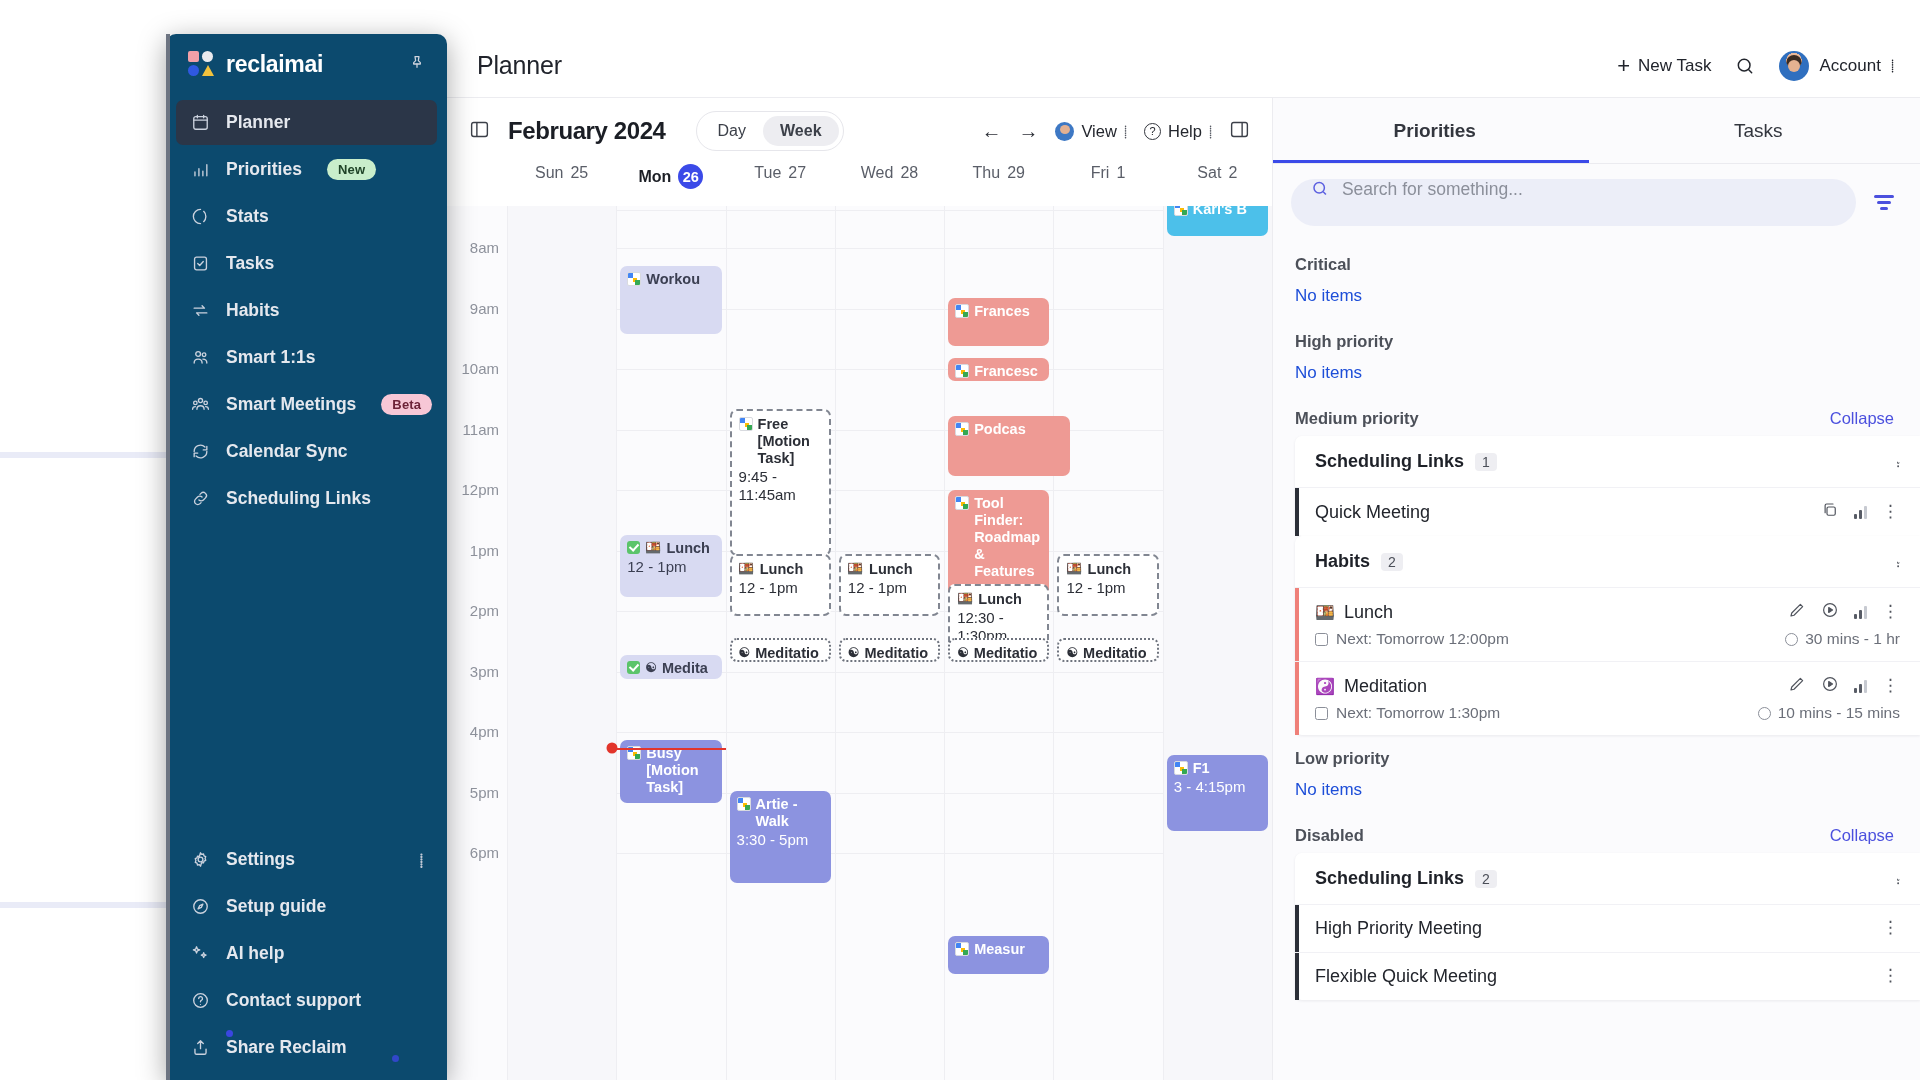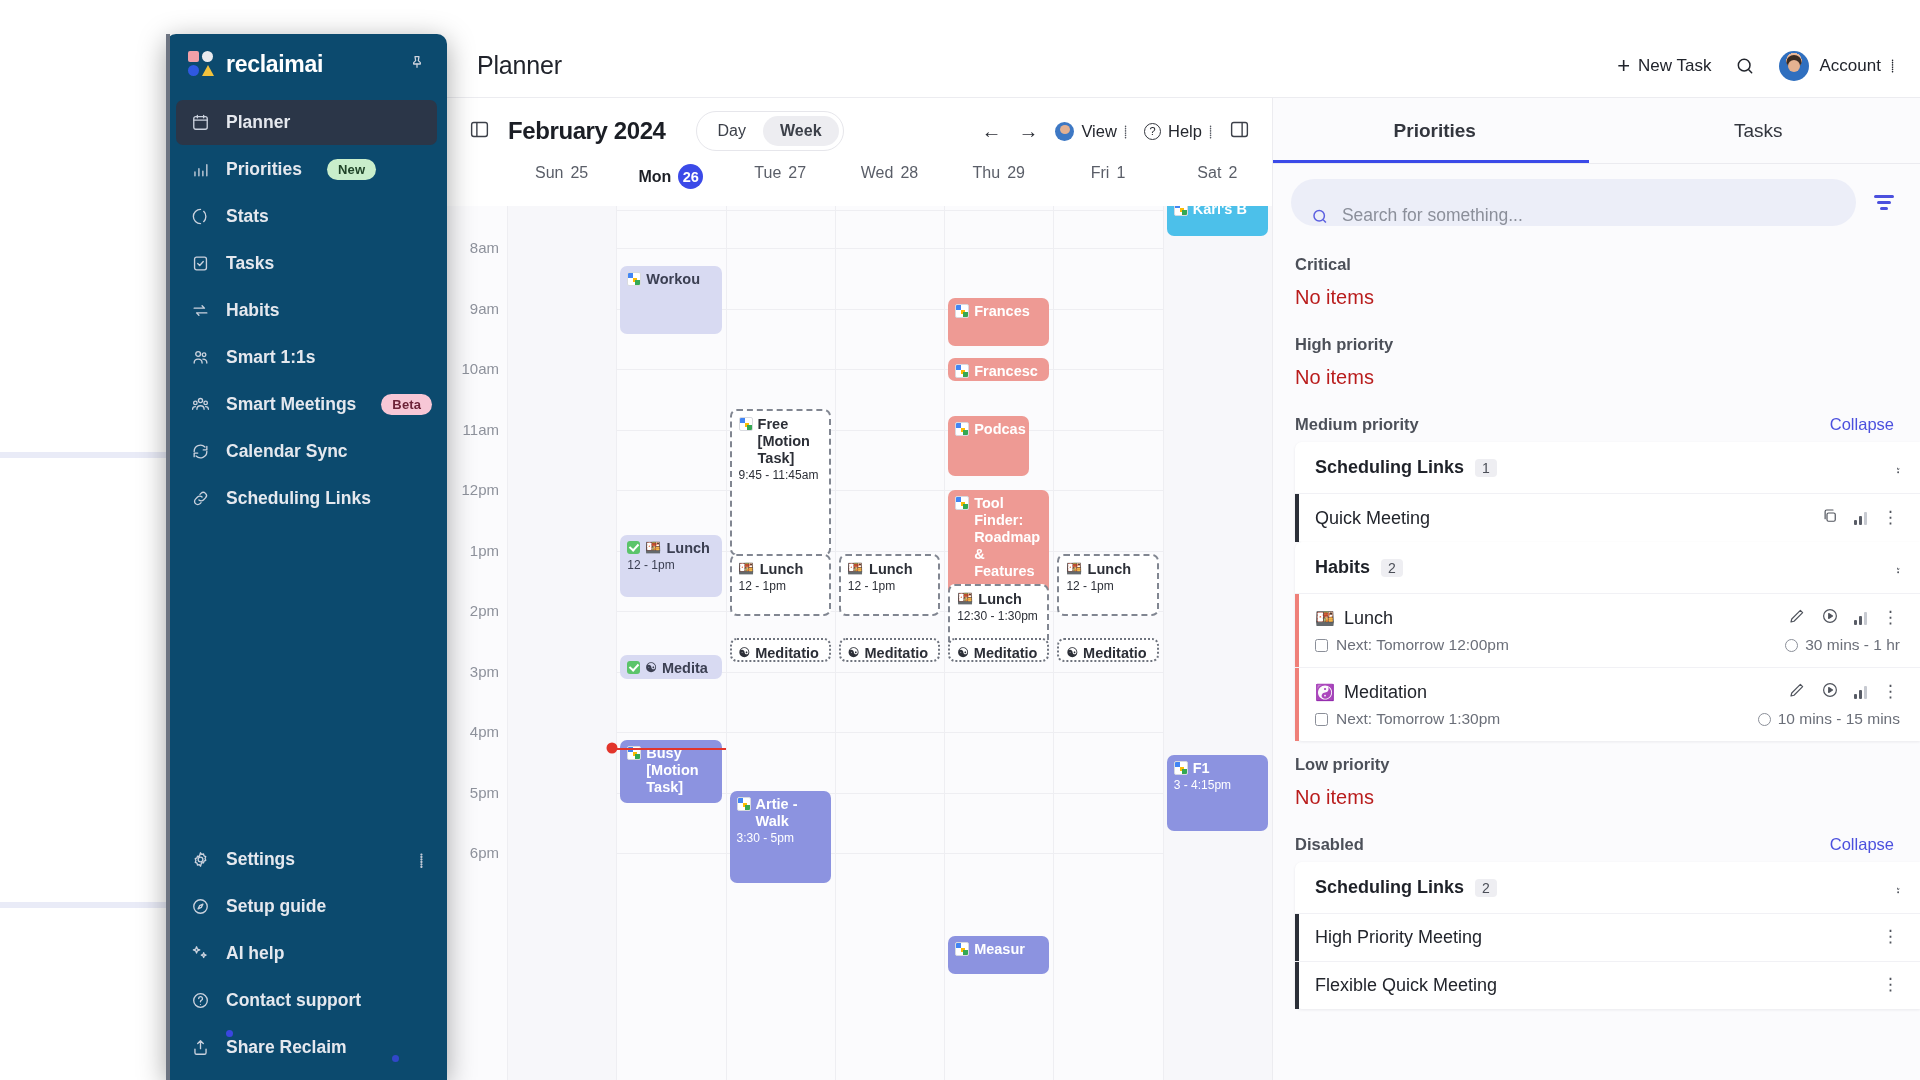--- a/index.html
+++ b/index.html
@@ -115,21 +115,21 @@
   .hour-lbl{ position:absolute; left:0; width:52px; text-align:right; font-size:15px; color:#8e929c; transform:translateY(-9px);}
   .col-line{ position:absolute; top:0; bottom:0; width:1px; background:#eeeef2;}
   .col-area{ position:absolute; top:0; bottom:0; }
   .col-area.sat-shade, .col-area.sun-shade{ background:#f7f7fa; }
 
   .ev{
     position:absolute; border-radius:7px; padding:5px 7px; font-size:14.5px; line-height:1.18;
     overflow:hidden; cursor:pointer; font-weight:600;
   }
   .ev .ttl{ display:flex; align-items:flex-start; gap:5px; }
-  .ev .tm{ font-weight:400; font-size:12px; margin-top:1px;}
+  .ev .tm{ font-weight:400; font-size:15px; margin-top:1px;}
   .gcal-ico{ width:14px;height:14px;flex:none;border-radius:2px;position:relative;overflow:hidden;background:#fff;
              border:1px solid #d8dadf; margin-top:1px;}
   .gcal-ico:before{content:"";position:absolute;left:0;top:0;width:5px;height:5px;background:#4285f4;}
   .gcal-ico:after{content:"";position:absolute;right:0;bottom:0;width:5px;height:5px;background:#34a853;}
   .gcal-ico i{position:absolute;left:5px;top:5px;width:4px;height:4px;background:#fbbc05;display:block;}
   .emo{ font-size:13px; line-height:1; margin-top:1px; }
 
   .ev.blue{ background:#8c93e0; color:#fff; }
   .ev.lav{ background:#d8daf2; color:#3b3f52; }
   .ev.red{ background:#ee9a94; color:#fff; }
@@ -141,33 +141,33 @@
   .chk:after{content:"";position:absolute;left:3.5px;top:1px;width:4px;height:7px;border:solid #fff;border-width:0 2px 2px 0;transform:rotate(42deg);}
   .nowline{ position:absolute; height:2px; background:#e2352b; left:0; }
   .nowdot{ position:absolute; width:11px;height:11px;border-radius:50%;background:#e2352b; transform:translate(-50%,-50%);}
 
   
   .tabs{ display:flex; background:#fbfbfd; border-bottom:1px solid #ebebf0; height:66px;}
   .tab{ flex:1; display:flex; align-items:center; justify-content:center; font-size:19px; color:#33363e; cursor:pointer; position:relative;}
   .tab.on{ font-weight:700; }
   .tab.on:after{ content:""; position:absolute; left:0; right:8px; bottom:0; height:3px; background:#3b4ae8;}
   .searchrow{ display:flex; align-items:center; gap:14px; padding:15px 22px 15px 18px; background:#fbfbfd;}
-  .searchbox{ flex:1; height:47px; background:#eceef8; border-radius:24px; display:flex; align-items:flex-end; gap:13px; padding:0 20px;}
+  .searchbox{ flex:1; height:47px; background:#eceef8; border-radius:24px; display:flex; align-items:flex-start; gap:13px; padding:0 20px;}
   .searchbox svg{ width:19px;height:19px;stroke:#5b5fe0;fill:none;stroke-width:2;}
   .searchbox input{ border:0;background:transparent;outline:0;font-size:17.5px;color:#3a3d45;width:100%;font-family:inherit;}
   .searchbox input::placeholder{ color:#8b8f9a; }
   .filter-ico{ cursor:pointer; display:flex; flex-direction:column; gap:3.5px; align-items:center; padding:4px;}
   .filter-ico span{ display:block; height:2.6px; background:#4b50de; border-radius:2px;}
   .filter-ico span:nth-child(1){width:20px;} .filter-ico span:nth-child(2){width:14px;} .filter-ico span:nth-child(3){width:8px;}
 
   .plist{ flex:1; overflow:hidden; padding:0 0 0 0; }
   .grp-hdr{ display:flex; align-items:center; padding:14px 26px 8px 22px; }
   .grp-hdr .lbl{ font-size:16.5px; color:#4c5059; font-weight:600;}
   .grp-hdr .collapse{ margin-left:auto; color:#4b50de; font-size:16.5px; cursor:pointer; white-space:nowrap;}
-  .noitems{ font-size:20px; color:#b91c1c; padding:4px 22px 12px;}
+  .noitems{ font-size:17px; color:#1d4ed8; padding:4px 22px 12px;}
   .card{ background:#fff; margin:0 0 0 22px; border-radius:7px 0 0 7px; box-shadow:0 1px 3px rgba(25,30,55,.08);}
   .card-hdr{ display:flex; align-items:center; padding:15px 20px; gap:11px; }
   .card-hdr .t{ font-size:18px; font-weight:700; color:#1e2128;}
   .cnt{ background:#eeeef2; color:#4b4f58; font-size:14px; border-radius:4px; padding:1px 7px; }
   .caret{ margin-left:auto; color:#4b4f58; font-size:14px;}
   .row{ display:flex; align-items:center; padding:13px 20px 13px 20px; border-top:1px solid #f1f1f5; position:relative;}
   .row .bar{ position:absolute; left:0; top:0; bottom:0; width:3.5px;}
   .row .name{ font-size:18px; color:#22252c; display:flex; align-items:center; gap:9px;}
   .row .acts{ margin-left:auto; display:flex; align-items:center; gap:15px; color:#50545d;}
   .row .acts svg{ width:18px;height:18px;stroke:#50545d;fill:none;stroke-width:1.6;stroke-linecap:round;stroke-linejoin:round;}
@@ -501,21 +501,21 @@
                 </div>
               </div>
               <div class="ev red" style="left:501.14285714285717px;width:101.28571428571429px;top:152px;height:23px;">
                 <div class="ttl">
                   <span class="gcal-ico">
                     <i></i>
                   </span>
                   <span>Francesc</span>
                 </div>
               </div>
-              <div class="ev red" style="left:501.14285714285717px;width:81px;top:210px;height:60px;">
+              <div class="ev red" style="left:501.14285714285717px;width:122px;top:210px;height:60px;">
                 <div class="ttl">
                   <span class="gcal-ico">
                     <i></i>
                   </span>
                   <span>Podcas</span>
                 </div>
               </div>
               <div class="ev red" style="left:501.14285714285717px;width:101.28571428571429px;top:284px;height:110px;">
                 <div class="ttl">
                   <span class="gcal-ico">

